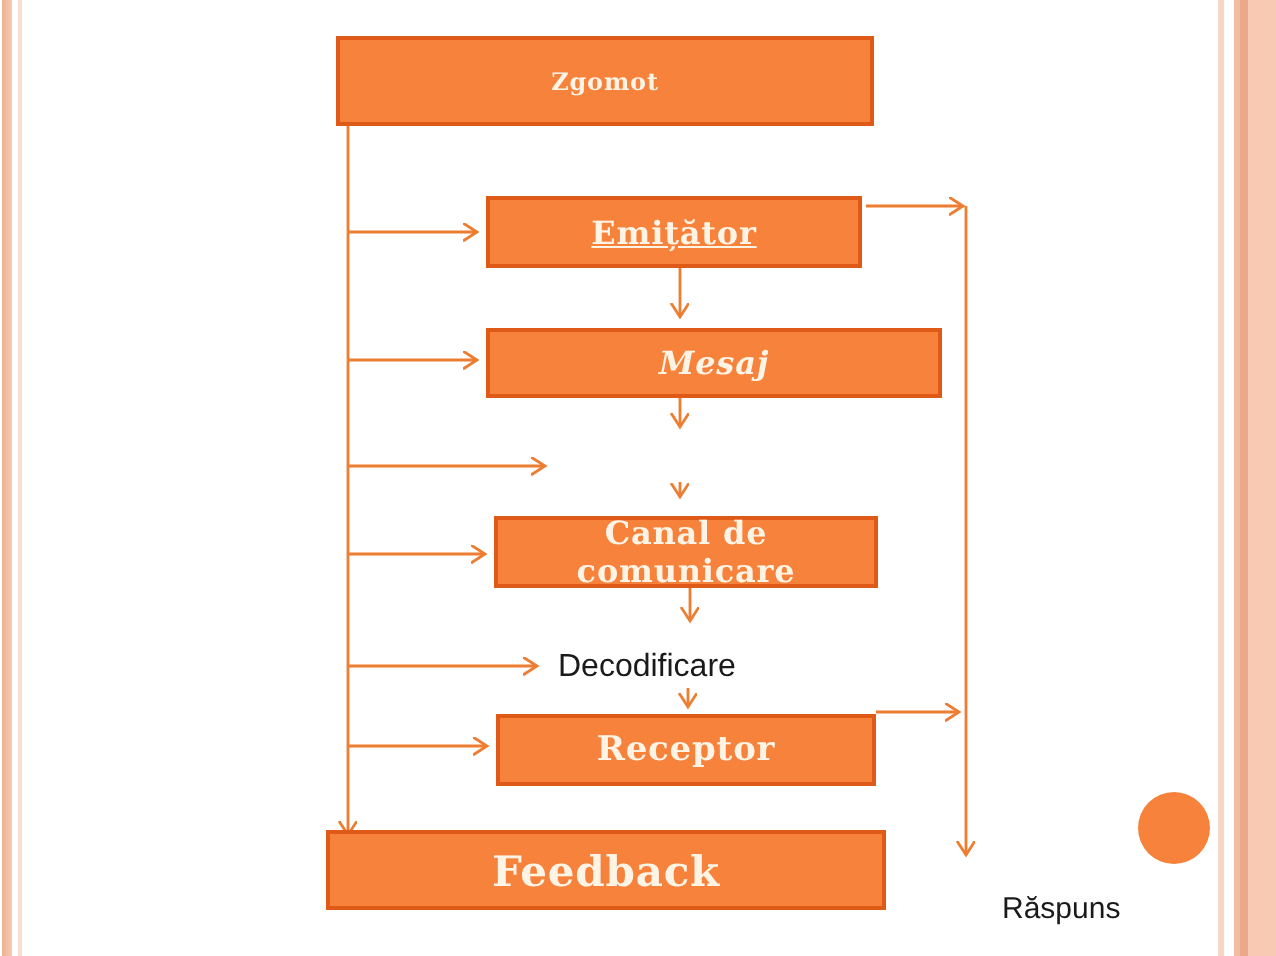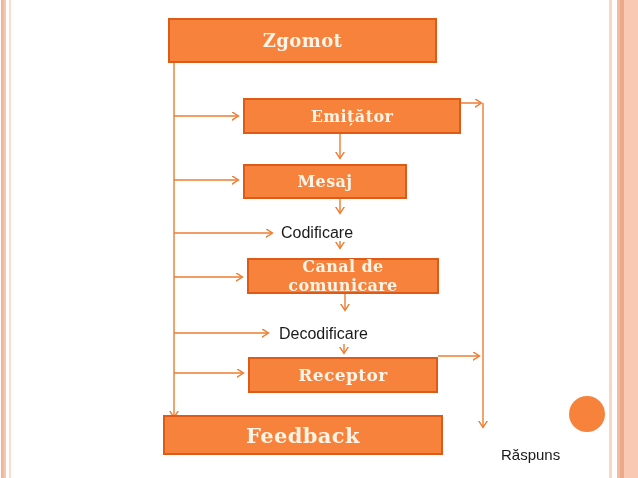--- a/index.html
+++ b/index.html
@@ -26,23 +26,23 @@
   
   .dbox{
     position:absolute;box-sizing:border-box;
     background:#F6823C;border:2px solid #DE5A16;
     color:#FDF4E6;
     font-family:"DejaVu Serif","Liberation Serif",serif;
     font-weight:bold;letter-spacing:0.4px;
     display:flex;align-items:center;justify-content:center;
     text-align:center;
   }
-  .box-zgomot  {left:168px;top:18px;width:269px;height:45px;font-size:18px;}
-  .box-emitator{left:243px;top:98px;width:218px;height:36px;font-size:16px;}
-  .box-mesaj   {left:243px;top:164px;width:164px;height:35px;font-size:16px;}
+  .box-zgomot  {left:168px;top:18px;width:269px;height:45px;font-size:12px;}
+  .box-emitator{left:243px;top:98px;width:188px;height:36px;font-size:16px;text-decoration:underline;}
+  .box-mesaj   {left:243px;top:164px;width:228px;height:35px;font-size:16px;font-style:italic;}
   .box-canal   {left:247px;top:258px;width:192px;height:36px;font-size:16px;}
   .box-receptor{left:248px;top:357px;width:190px;height:36px;font-size:17px;}
   .box-feedback{left:163px;top:415px;width:280px;height:40px;font-size:21px;}
   
   .flabel{
     position:absolute;color:#1A1A1A;
     font-family:"Liberation Sans","DejaVu Sans",sans-serif;
     white-space:nowrap;
   }
   .lbl-codificare  {left:281px;top:224px;font-size:16px;}
@@ -97,17 +97,16 @@
   <div class="dbox box-receptor">
     <span>Receptor</span>
   </div>
   <div class="dbox box-canal">
     <span>Canal de comunicare</span>
   </div>
   <div class="dbox box-feedback">
     <span>Feedback</span>
   </div>
 
-  <div class="flabel lbl-codificare">Codificare</div>
   <div class="flabel lbl-decodificare">Decodificare</div>
   <div class="flabel lbl-raspuns">Răspuns</div>
 
 </div>
 
 </body></html>

